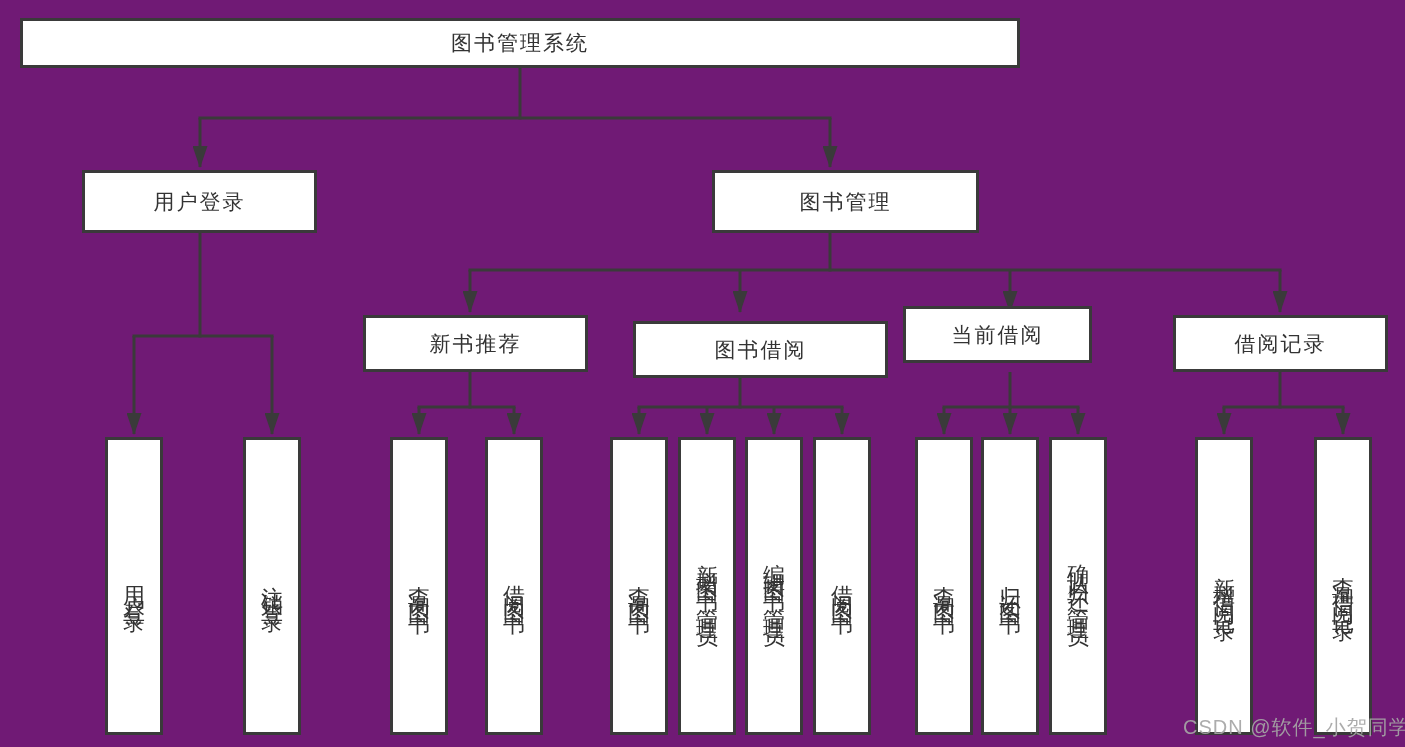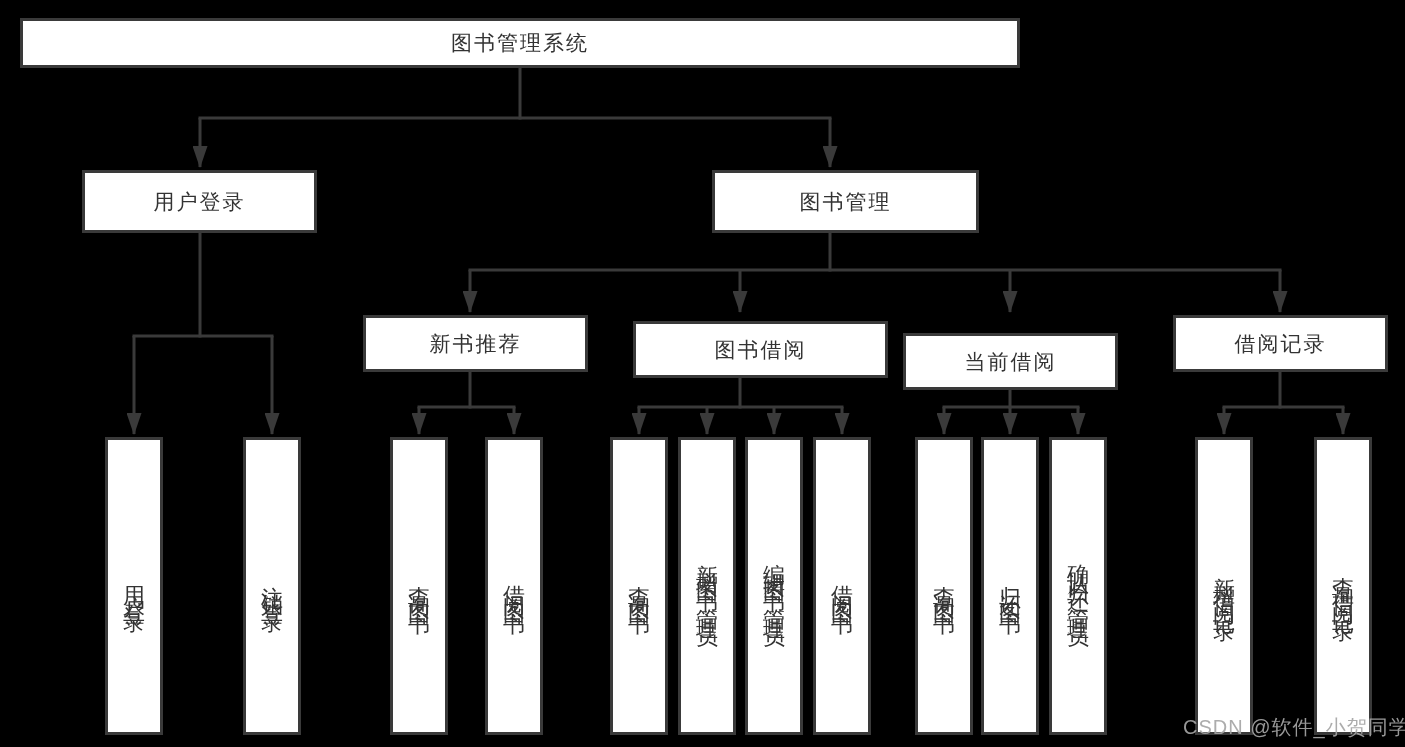--- a/index.html
+++ b/index.html
@@ -1,17 +1,17 @@
 <!DOCTYPE html>
 <html><head>
 <meta charset="utf-8">
 <style>
   html,body{margin:0;padding:0;background:#ffffff;}
   .canvas{
-    position:relative;width:1405px;height:747px;background:#000000;
+    position:relative;width:1405px;height:747px;background:#701a75;
     font-family:"Liberation Sans", sans-serif;color:#333333;overflow:hidden;
   }
   .wires{position:absolute;left:0;top:0;width:1405px;height:747px;}
   .box{
     position:absolute;box-sizing:border-box;background:#ffffff;
     border:3px solid #3a3a3a;display:flex;align-items:center;justify-content:center;
   }
   .hlabel{font-size:21px;letter-spacing:2px;white-space:nowrap;color:#333333;}
   .vbox .vlabel{
     writing-mode:vertical-rl;text-orientation:mixed;
@@ -82,21 +82,21 @@
   <div class="box" style="left:712px;top:170px;width:267px;height:63px">
     <span class="hlabel">图书管理</span>
   </div>
 
   <div class="box" style="left:363px;top:315px;width:225px;height:57px">
     <span class="hlabel">新书推荐</span>
   </div>
   <div class="box" style="left:633px;top:321px;width:255px;height:57px">
     <span class="hlabel">图书借阅</span>
   </div>
-  <div class="box" style="left:903px;top:333px;width:215px;height:57px">
+  <div class="box" style="left:903px;top:306px;width:189px;height:57px">
     <span class="hlabel">当前借阅</span>
   </div>
   <div class="box" style="left:1173px;top:315px;width:215px;height:57px">
     <span class="hlabel">借阅记录</span>
   </div>
 
   <div class="box vbox" style="left:105px;top:437px;width:58px;height:298px">
     <span class="vlabel">用户登录</span>
   </div>
   <div class="box vbox" style="left:243px;top:437px;width:58px;height:298px">

